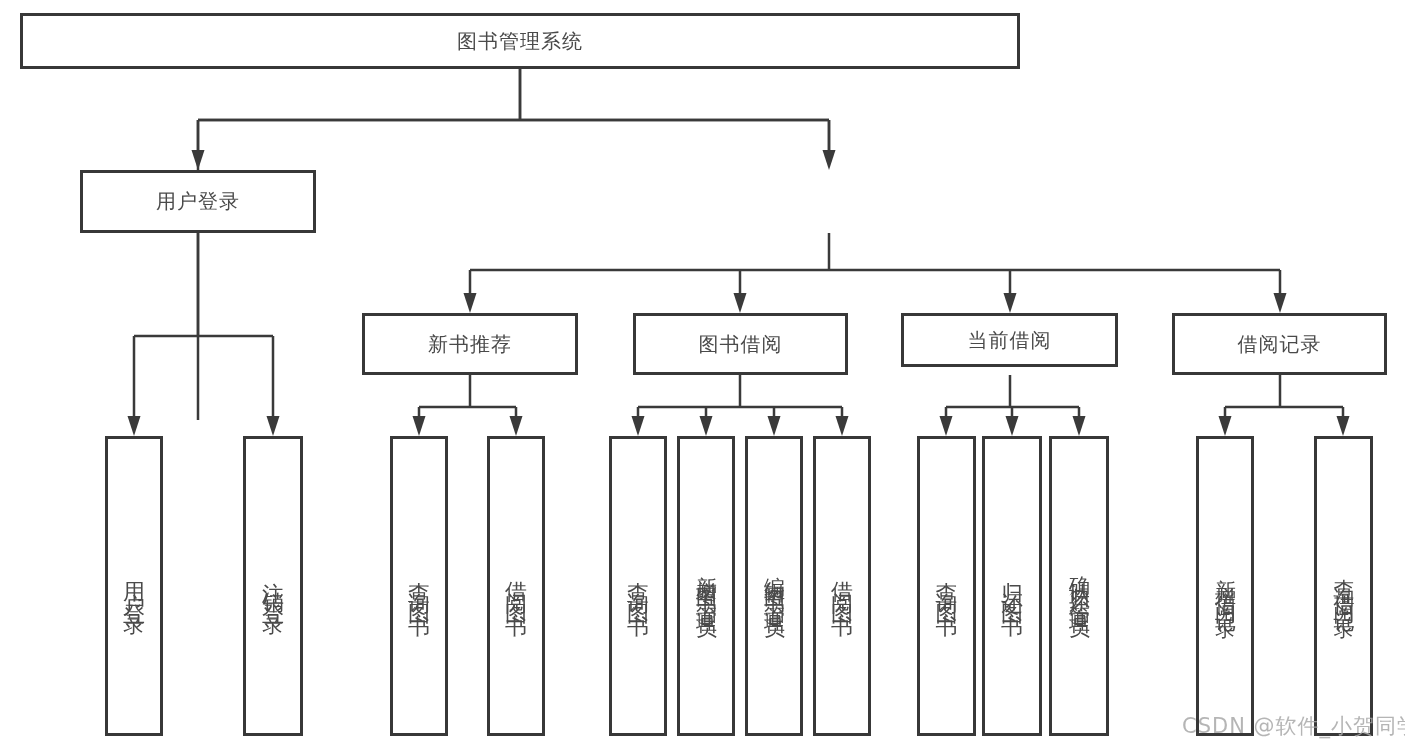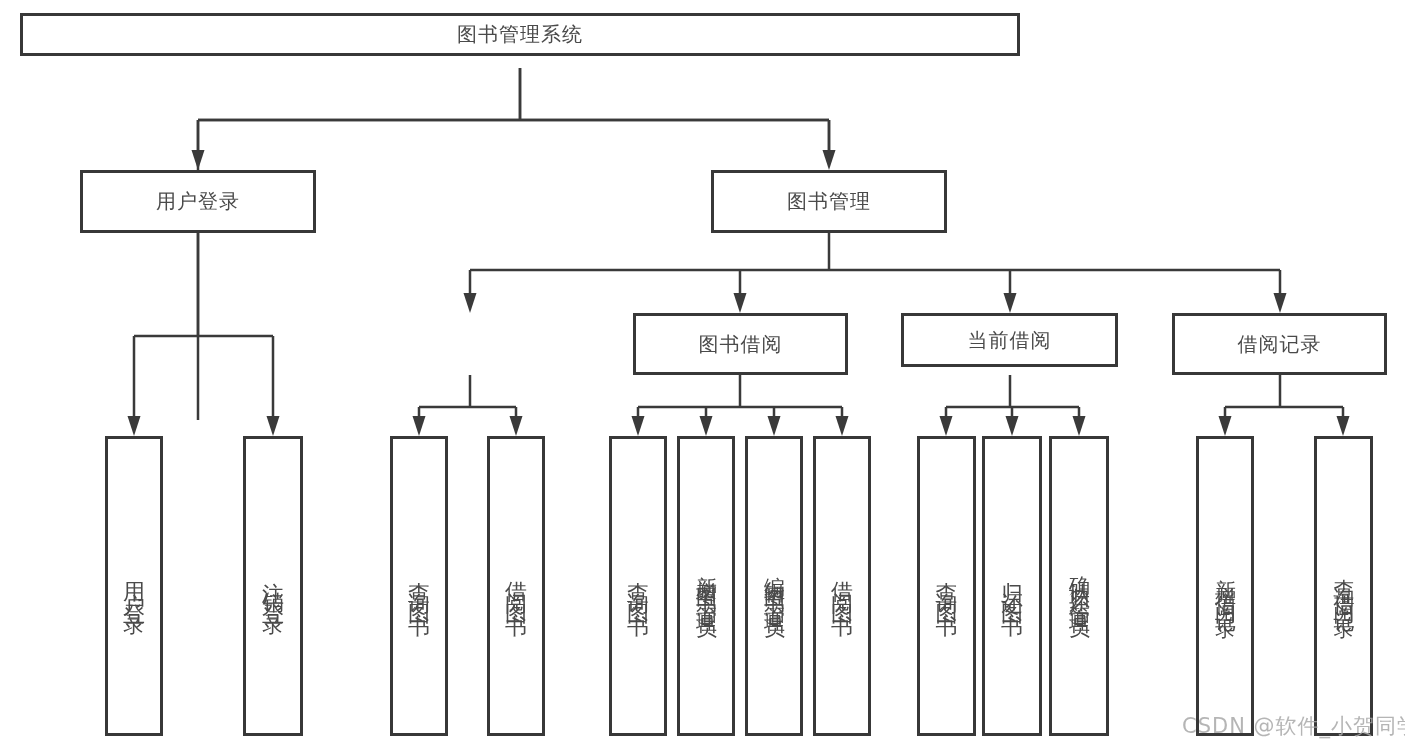--- a/index.html
+++ b/index.html
@@ -67,31 +67,31 @@
     <path d="M1010 375 V407 M946 407 H1079 M946 407 V418 M1012 407 V418 M1079 407 V418"></path>
     <polygon points="939.5,416 952.5,416 946,436"></polygon>
     <polygon points="1005.5,416 1018.5,416 1012,436"></polygon>
     <polygon points="1072.5,416 1085.5,416 1079,436"></polygon>
 
     <path d="M1280 375 V407 M1225 407 H1343 M1225 407 V418 M1343 407 V418"></path>
     <polygon points="1218.5,416 1231.5,416 1225,436"></polygon>
     <polygon points="1336.5,416 1349.5,416 1343,436"></polygon>
   </svg>
 
-  <div class="hnode" style="left:20px; top:13px; width:1000px; height:43px;">
+  <div class="hnode" style="left:20px; top:13px; width:1000px; height:56px;">
     <span>图书管理系统</span>
   </div>
 
   <div class="hnode" style="left:80px; top:170px; width:236px; height:63px;">
     <span>用户登录</span>
   </div>
-  <div class="hnode" style="left:711px; top:170px; width:236px; height:63px;">
-    <span>图书管理</span>
+
+  <div class="hnode" style="left:362px; top:313px; width:216px; height:62px;">
+    <span>新书推荐</span>
   </div>
-
   <div class="hnode" style="left:633px; top:313px; width:215px; height:62px;">
     <span>图书借阅</span>
   </div>
   <div class="hnode" style="left:901px; top:313px; width:217px; height:54px;">
     <span>当前借阅</span>
   </div>
   <div class="hnode" style="left:1172px; top:313px; width:215px; height:62px;">
     <span>借阅记录</span>
   </div>
 

